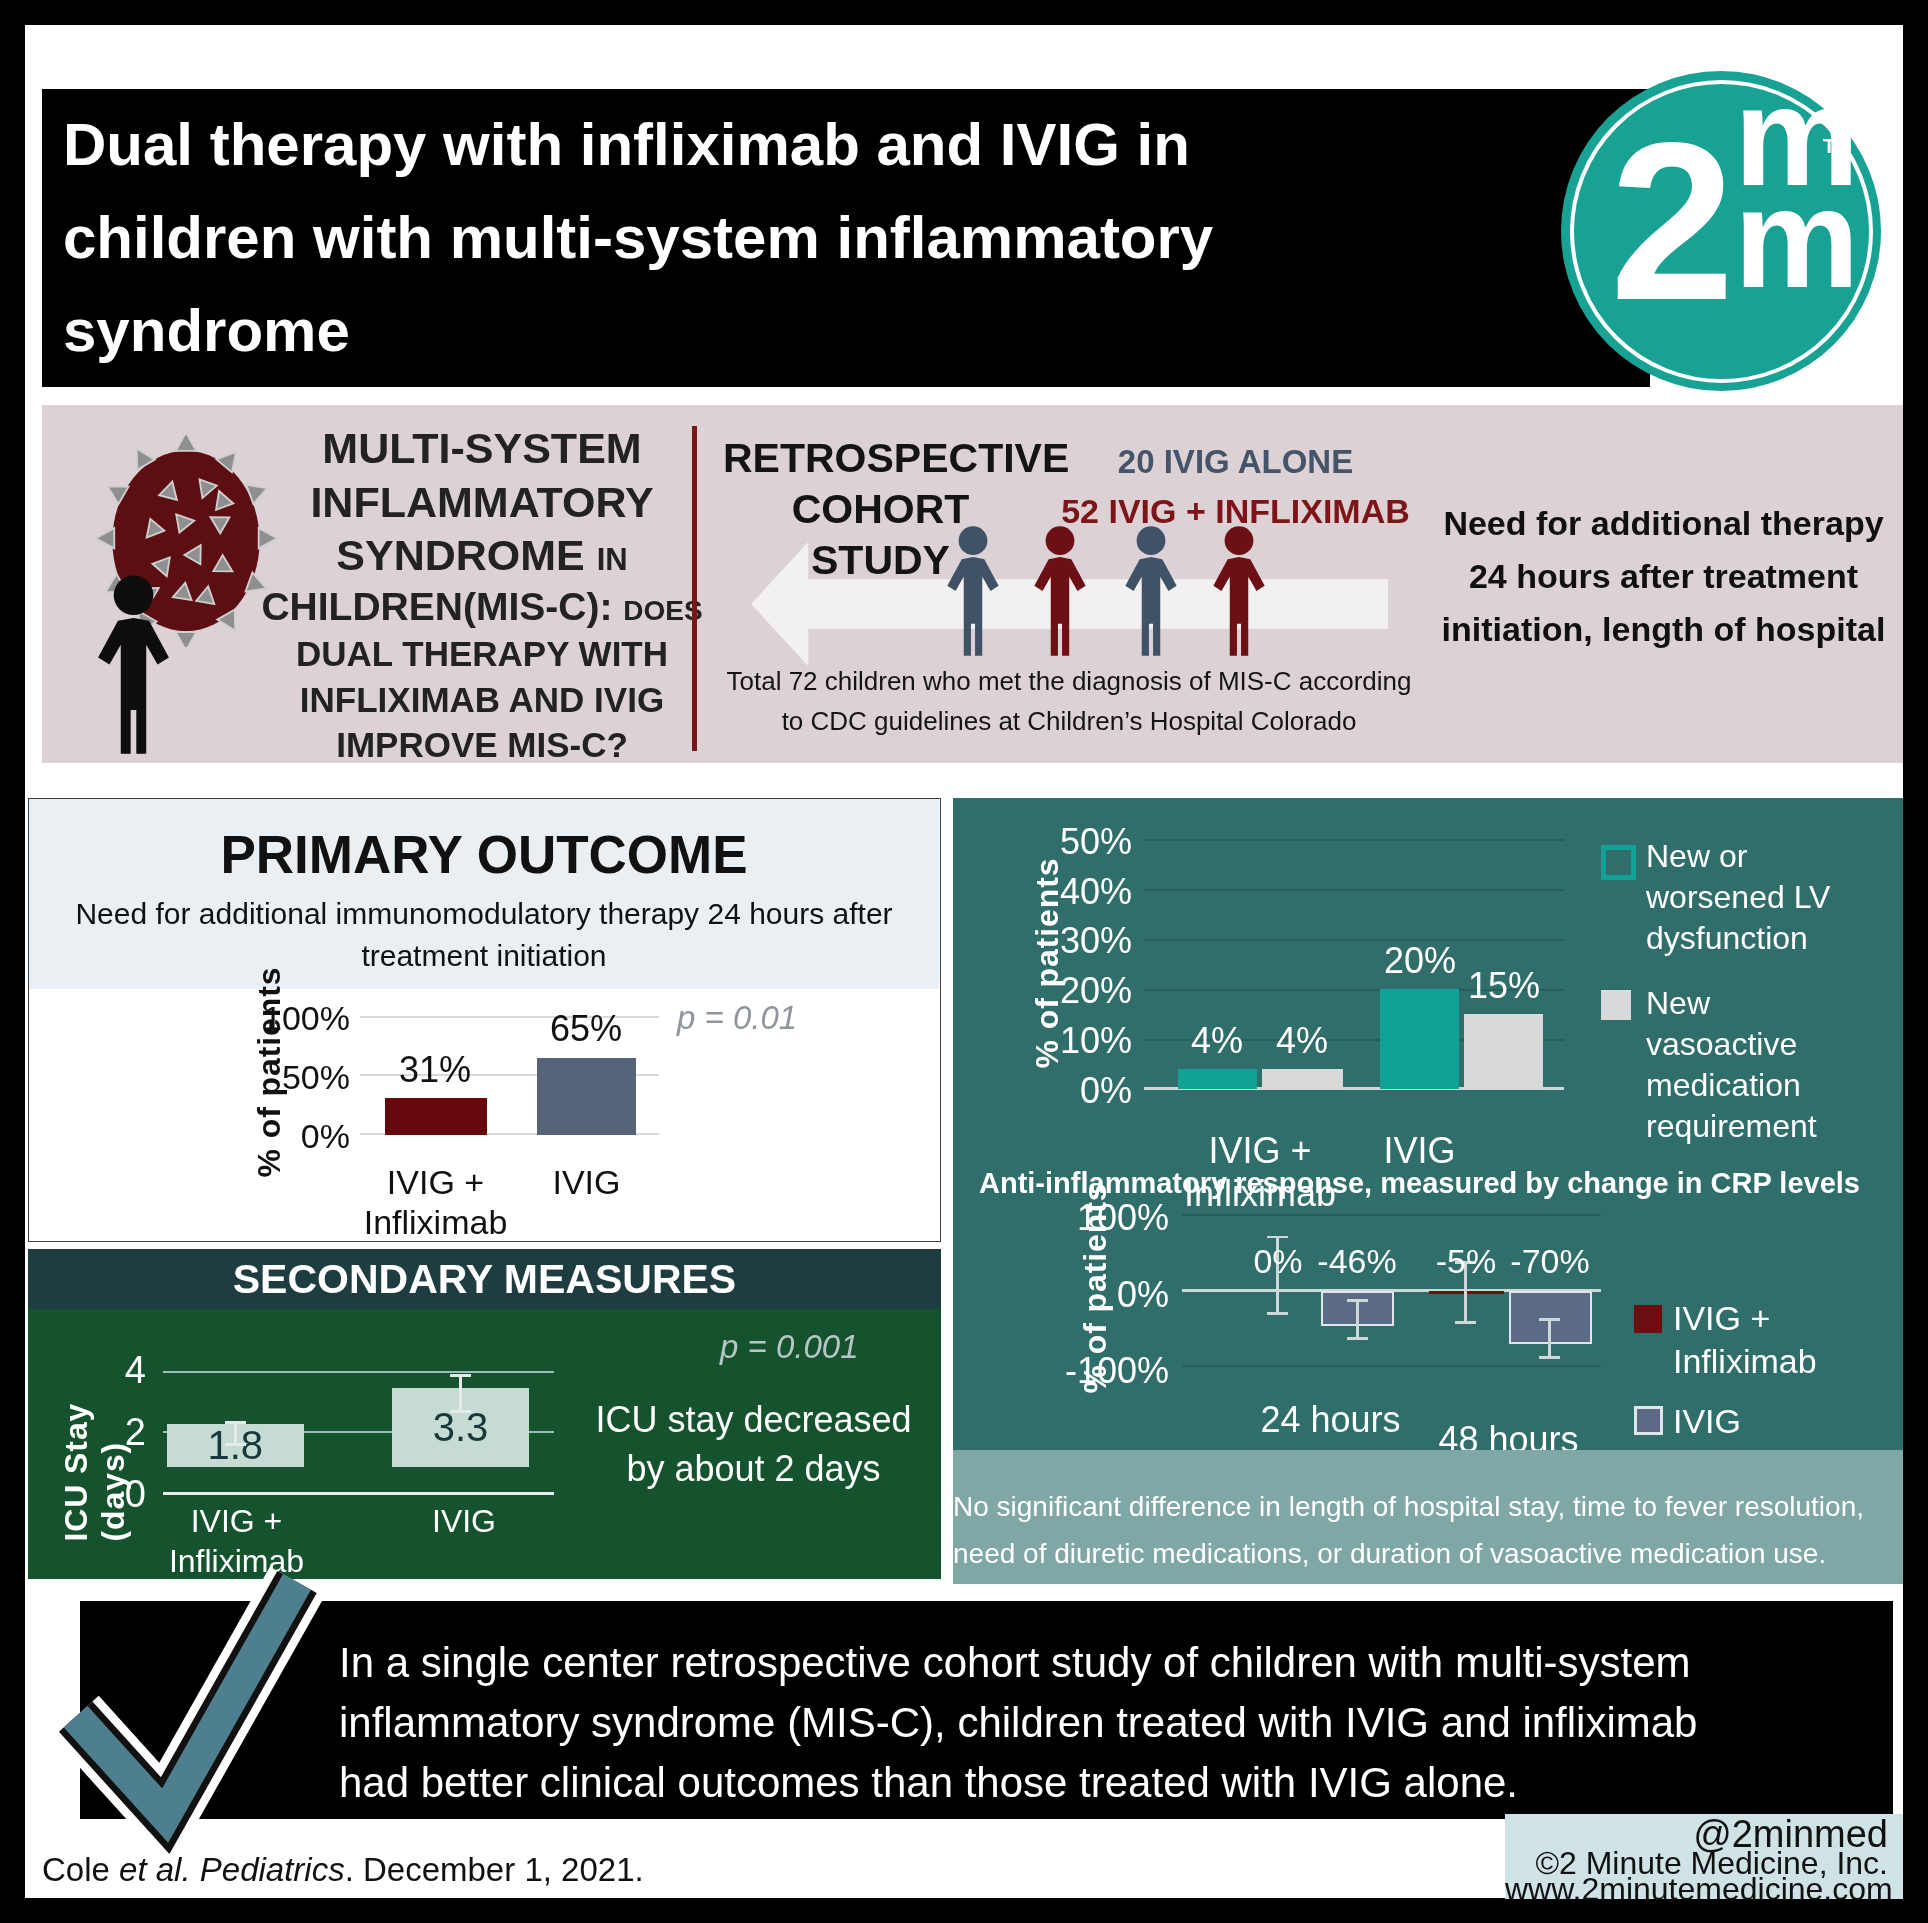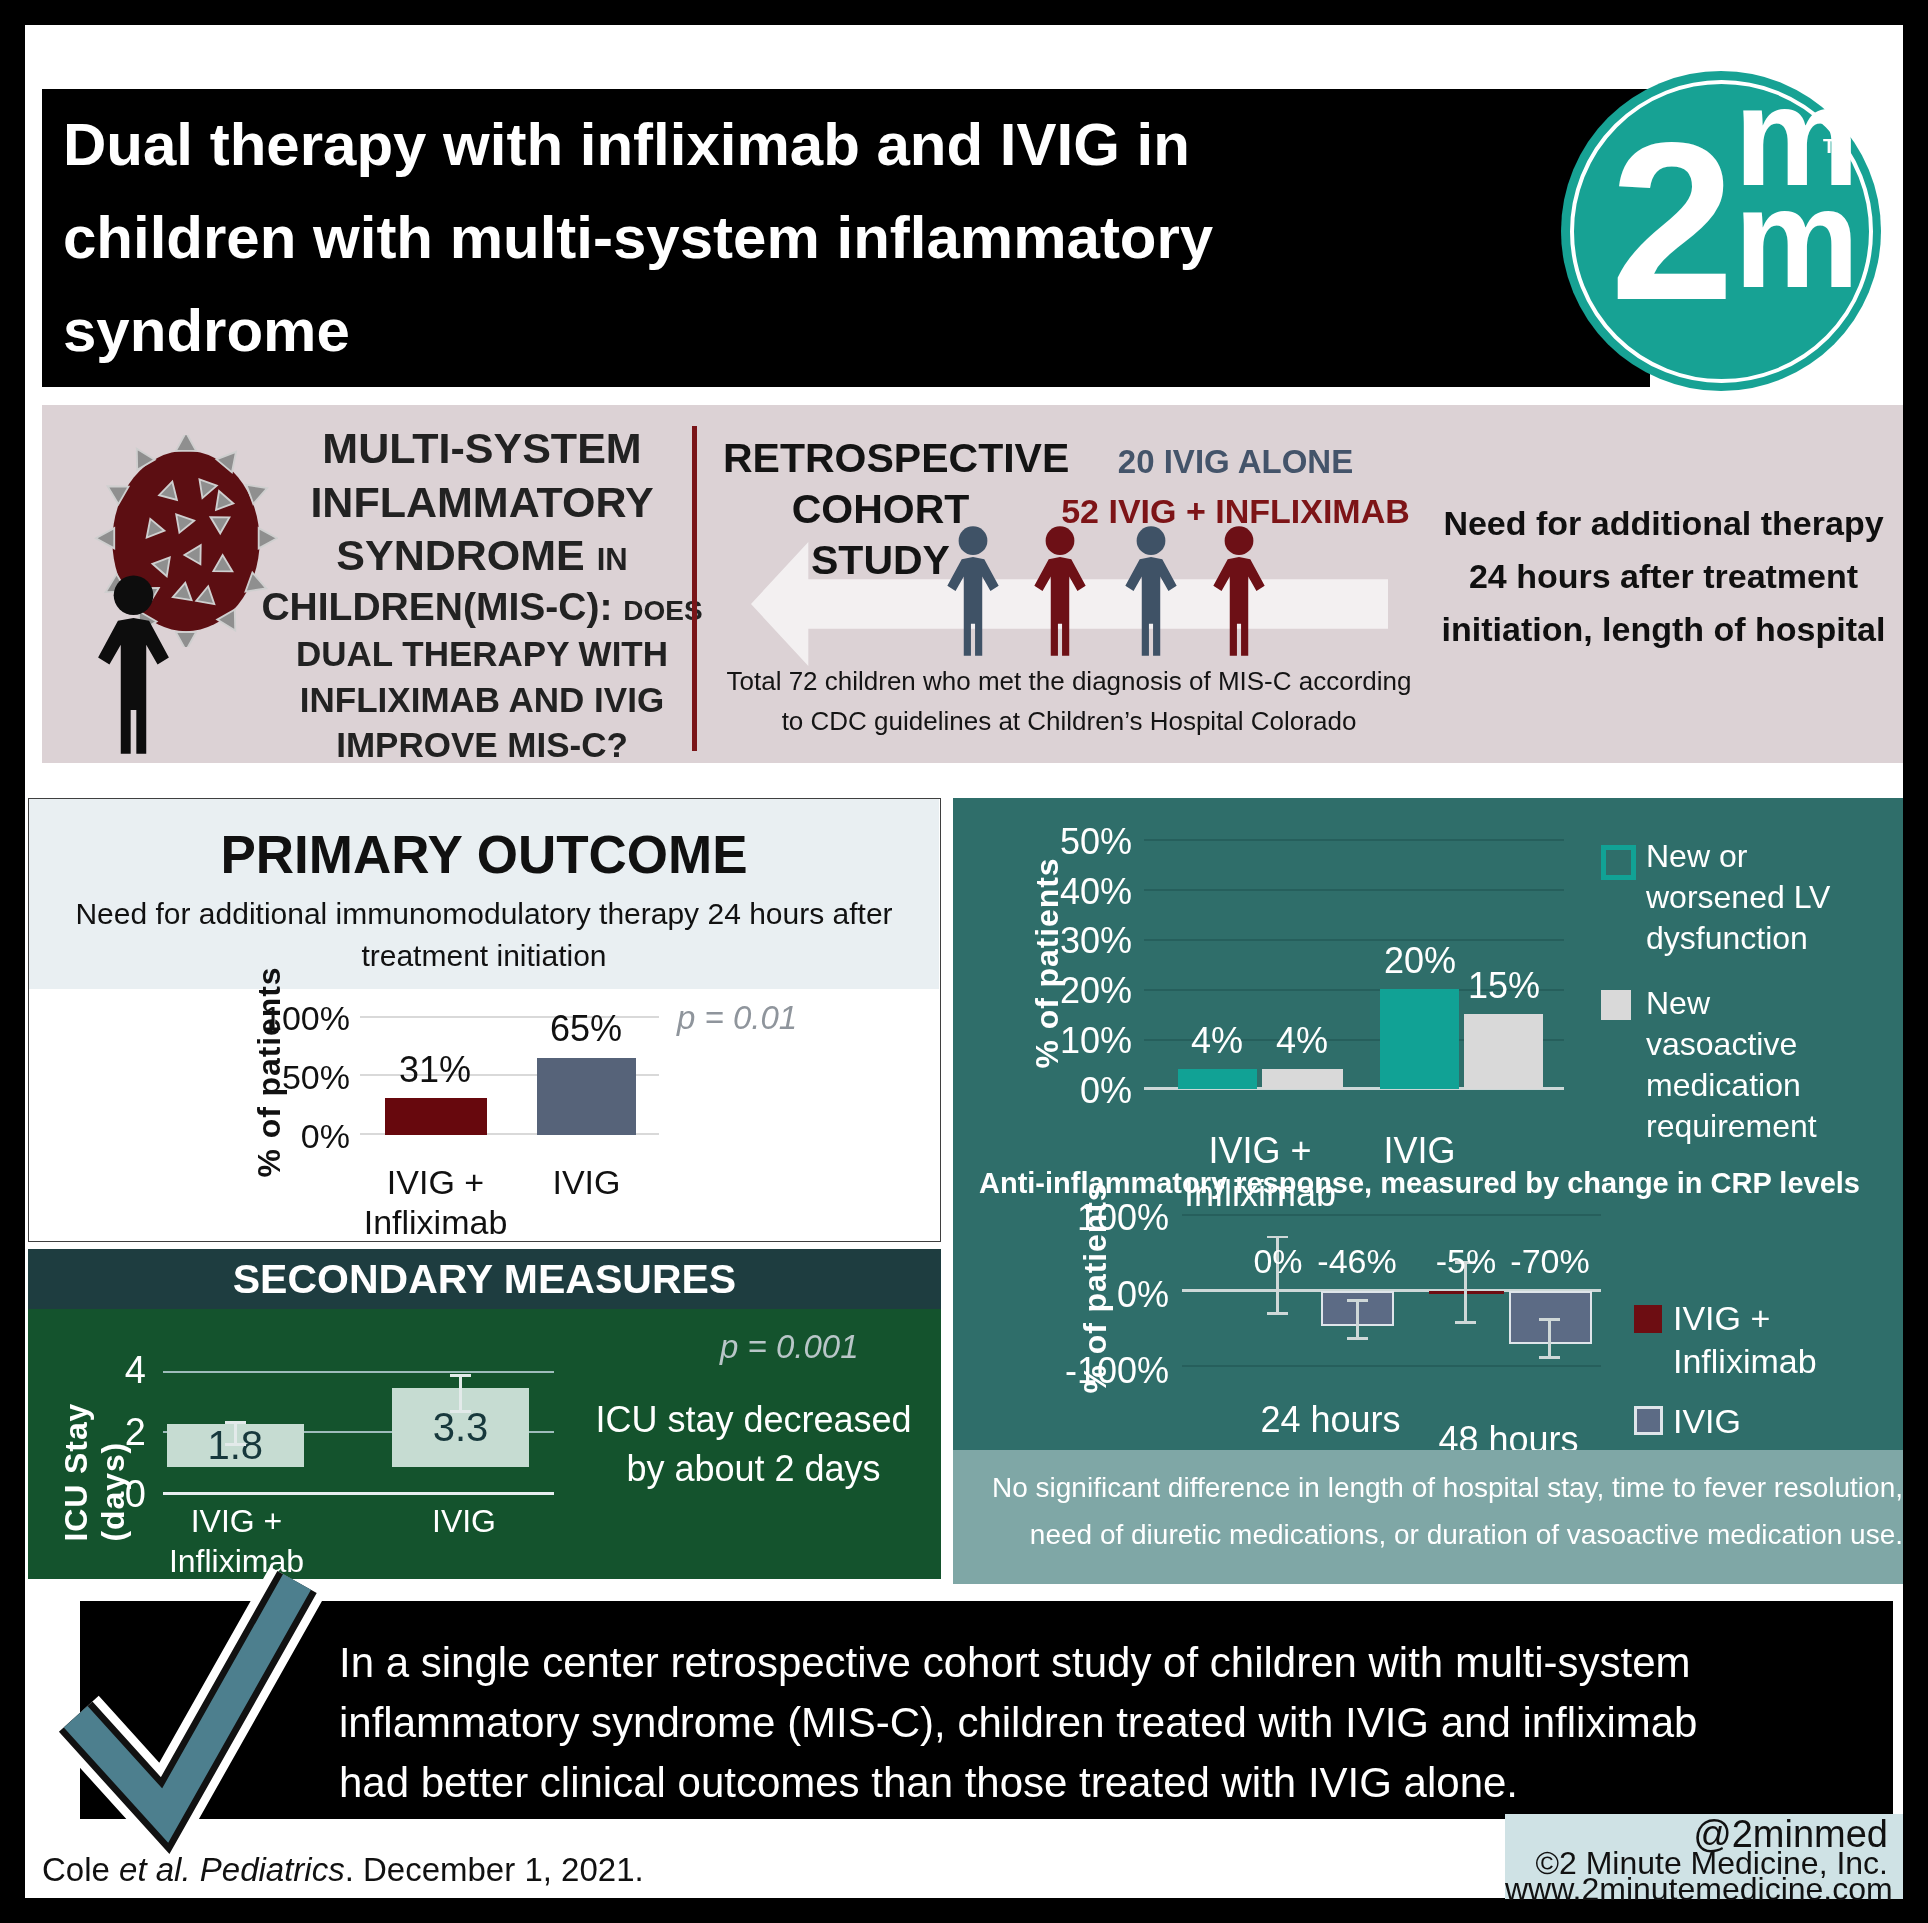--- a/index.html
+++ b/index.html
@@ -55,21 +55,21 @@
   .sec-head{position:absolute;left:0;top:0;width:913px;height:60px;background:#1e3d40;color:#fff;text-align:center;font-size:41px;font-weight:bold;line-height:60px;}
   .icu-bar{display:flex;align-items:center;justify-content:center;font-size:40px;color:#17383c;}
   .whisk{position:absolute;width:2.8px;background:#e3eaea;}
   .whisk::before,.whisk::after{content:"";position:absolute;left:-9.4px;width:21.7px;height:2.8px;background:inherit;}
   .whisk::before{top:0;}
   .whisk::after{bottom:0;}
   .panel-right{position:absolute;left:953px;top:798px;width:950px;height:785px;background:#2f6e6a;color:#fff;}
   .lg-sq{position:absolute;}
   .lg-txt{position:absolute;font-size:32px;line-height:41px;}
   .crp-title{position:absolute;left:19px;top:369px;width:895px;text-align:center;font-size:29px;font-weight:bold;white-space:nowrap;}
-  .note-strip{position:absolute;left:0;top:652px;width:950px;height:134px;background:#7fa7a6;text-align:right;color:#fff;font-size:28px;line-height:47px;padding-top:14px;box-sizing:border-box;}
+  .note-strip{position:absolute;left:0;top:652px;width:950px;height:134px;background:#7fa7a6;text-align:left;color:#fff;font-size:28px;line-height:47px;padding-top:33px;box-sizing:border-box;}
   
   .sum-band{position:absolute;left:80px;top:1601px;width:1813px;height:218px;background:#000;}
   .sum-text{position:absolute;left:339px;top:1633px;width:1544px;color:#fff;font-size:42px;line-height:60px;}
   .footer-box{position:absolute;left:1505px;top:1814px;width:398px;height:85px;background:#cfe2e5;text-align:right;box-sizing:border-box;padding:3.8px 15px 0 0;color:#111;}
   .f-handle{font-size:38px;line-height:32px;}
   .f-small{font-size:32px;line-height:26px;}
   .cite{position:absolute;left:42px;top:1851px;font-size:33px;color:#111;}
 </style>
 </head>
 <body>

